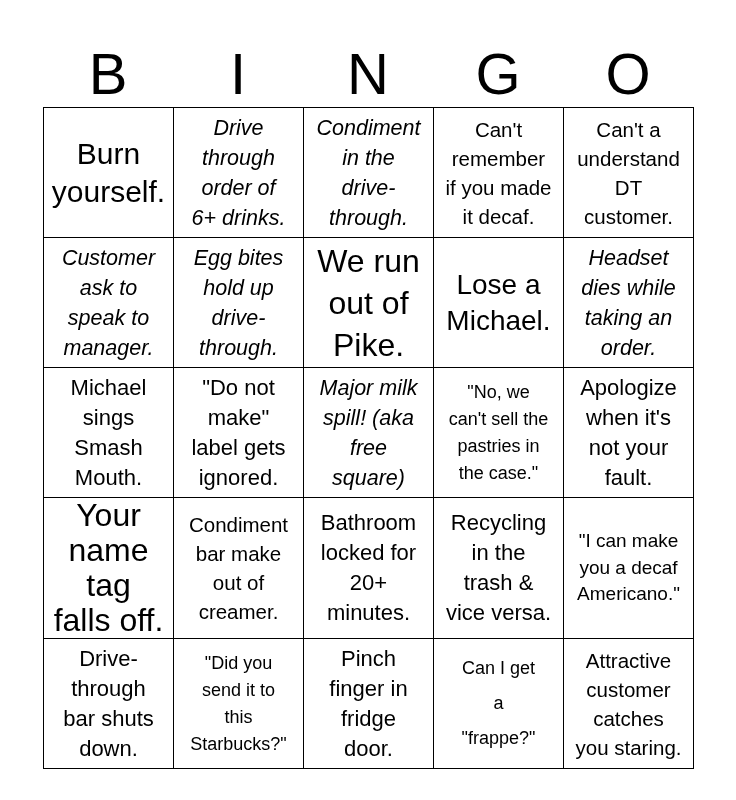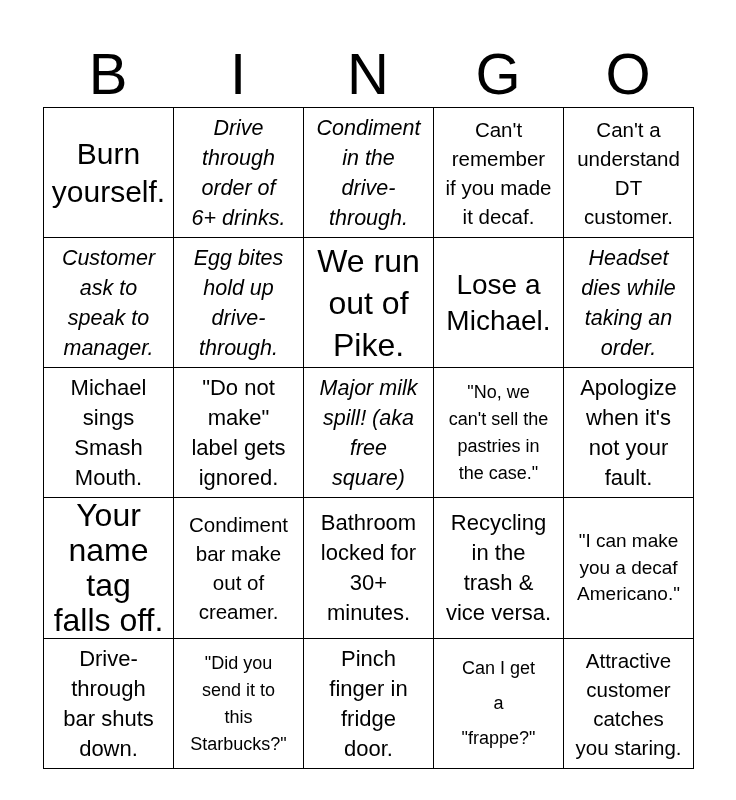--- a/index.html
+++ b/index.html
@@ -177,21 +177,21 @@
         </td>
         <td>
           <span class="cell-text fs-20">Condiment
 bar make
 out of
 creamer.</span>
         </td>
         <td>
           <span class="cell-text fs-22">Bathroom
 locked for
-30+
+20+
 minutes.</span>
         </td>
         <td>
           <span class="cell-text fs-22">Recycling
 in the
 trash &amp;
 vice versa.</span>
         </td>
         <td>
           <span class="cell-text fs-19">"I can make

